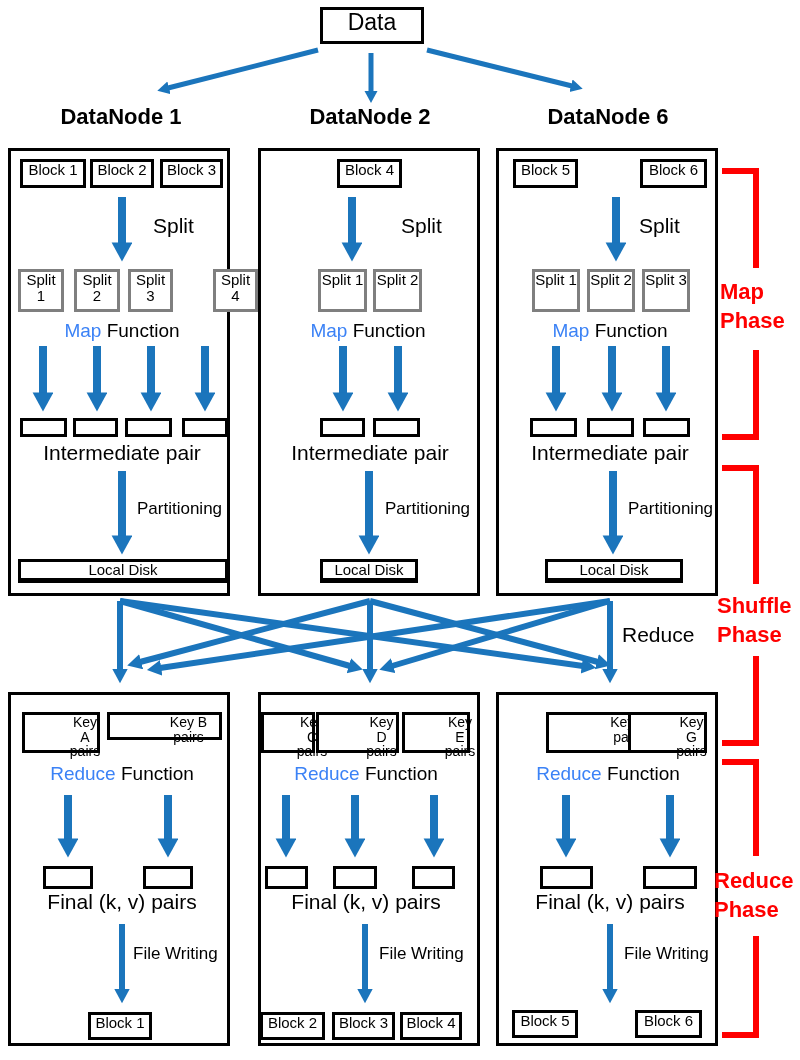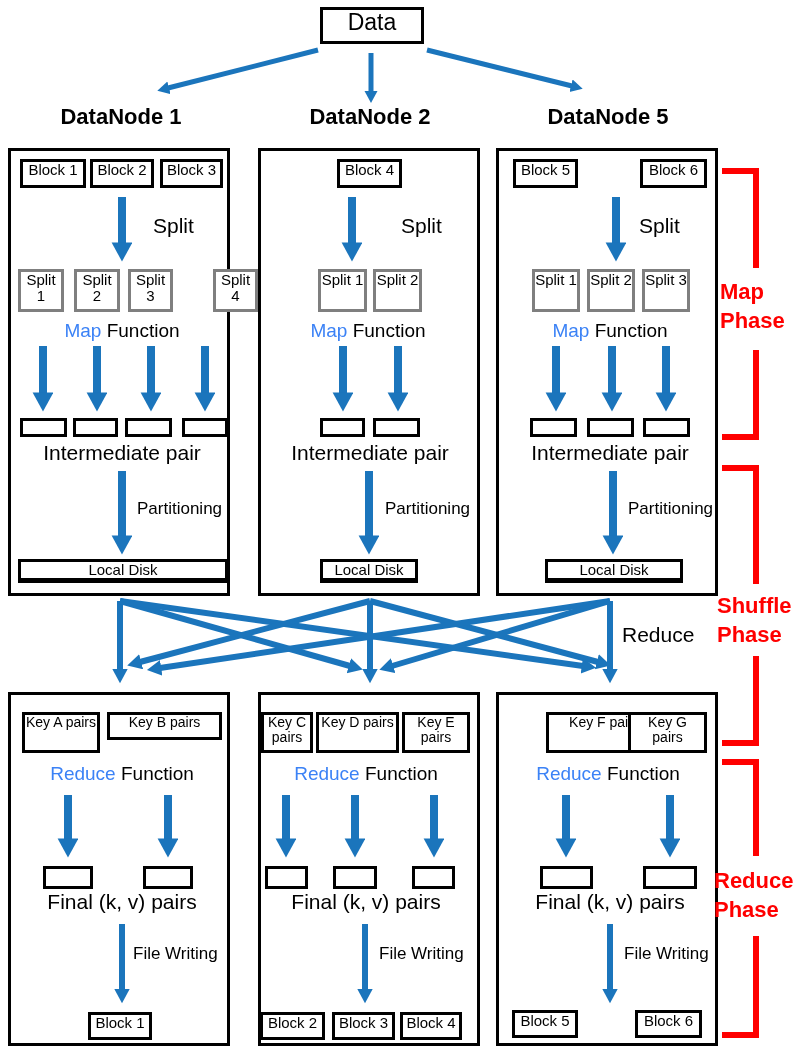--- a/index.html
+++ b/index.html
@@ -8,21 +8,21 @@
     font-family:"Liberation Sans", sans-serif;color:#000;overflow:hidden;
   }
   .stage svg.arrow-layer{position:absolute;left:0;top:0;z-index:1;}
   .box{
     position:absolute;box-sizing:border-box;background:#fff;border:3px solid #000;
     display:flex;justify-content:center;
     font-size:15px;text-align:center;z-index:2;line-height:1.05;
   }
   .outline{position:absolute;box-sizing:border-box;border:3px solid #000;background:transparent;z-index:0;}
   .gray{border-color:#7f7f7f;}
-  .key-box{font-size:14px;}
+  .key-box{font-size:14px;padding-left:48px;}
   .node-title{position:absolute;transform:translateX(-50%);font-weight:bold;font-size:22px;white-space:nowrap;z-index:2;}
   .big-label{position:absolute;font-size:21px;white-space:nowrap;z-index:2;}
   .center{transform:translateX(-50%);}
   .mid-label{position:absolute;font-size:17px;white-space:nowrap;z-index:2;}
   .func-label{position:absolute;transform:translateX(-50%);font-size:19px;white-space:nowrap;z-index:2;}
   .accent-word{font-weight:normal;color:#3b82f6;}
   .phase-label{position:absolute;font-weight:bold;font-size:22px;line-height:29px;color:#ff0000;width:88px;z-index:2;}
   .local-disk{align-items:flex-start;padding:0;}
   .ld-text{display:block;width:100%;font-size:15px;line-height:16px;border-bottom:2px solid #000;padding-bottom:0px;}
 </style>
@@ -105,21 +105,21 @@
       <polyline points="756,936 756,1035 722,1035"></polyline>
     </g>
   </svg>
 
   <div class="box" style="left:320px;top:7px;width:104px;height:37px;font-size:23px;">
     <span>Data</span>
   </div>
 
   <div class="node-title" style="left:121px;top:104px;">DataNode 1</div>
   <div class="node-title" style="left:370px;top:104px;">DataNode 2</div>
-  <div class="node-title" style="left:608px;top:104px;">DataNode 5</div>
+  <div class="node-title" style="left:608px;top:104px;">DataNode 6</div>
 
   <div class="outline" style="left:8px;top:148px;width:222px;height:448px;"></div>
   <div class="outline" style="left:258px;top:148px;width:222px;height:448px;"></div>
   <div class="outline" style="left:496px;top:148px;width:222px;height:448px;"></div>
 
   <div class="box" style="left:20px;top:159px;width:66px;height:29px;">Block 1</div>
   <div class="box" style="left:90px;top:159px;width:64px;height:29px;">Block 2</div>
   <div class="box" style="left:160px;top:159px;width:63px;height:29px;">Block 3</div>
   <div class="big-label" style="left:153px;top:214px;">Split</div>
   <div class="box gray" style="left:18px;top:269px;width:46px;height:43px;">Split 1</div>

